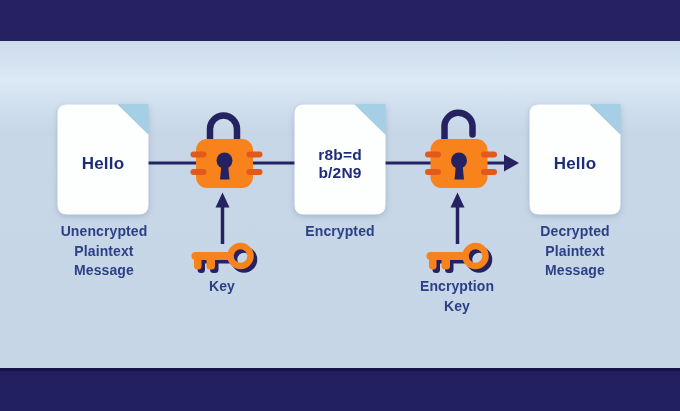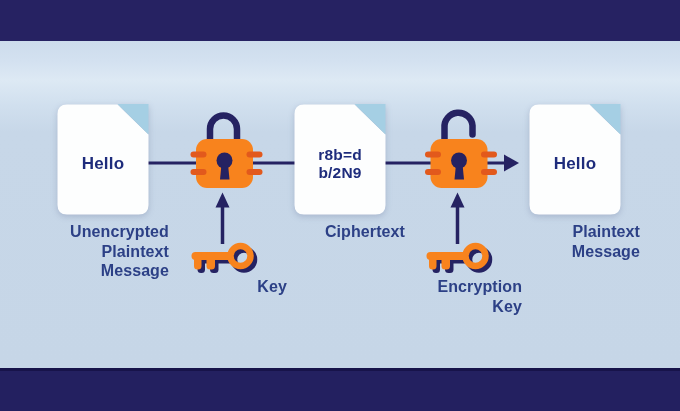--- a/index.html
+++ b/index.html
@@ -21,22 +21,22 @@
   .doc{position:absolute;width:92px;height:111px;z-index:2;}
   .doc svg{position:absolute;left:0;top:0;filter:drop-shadow(0 2px 3px rgba(40,50,100,0.20));}
   .doc-text{
     position:absolute;left:0;top:0;width:92px;height:111px;
     display:flex;flex-direction:column;align-items:center;justify-content:center;
     padding-top:8px;color:#1e2c7c;font-weight:700;font-size:17px;line-height:18px;
     letter-spacing:0.2px;text-align:center;
   }
   .doc-text.cipher{font-size:15.5px;line-height:18px;}
   .caption{
-    position:absolute;z-index:2;width:130px;text-align:right;
-    color:#2c4086;font-weight:600;font-size:16px;line-height:19.5px;letter-spacing:0.1px;
+    position:absolute;z-index:2;width:130px;text-align:center;
+    color:#2c4086;font-weight:600;font-size:14px;line-height:19.5px;letter-spacing:0.1px;
   }
   .caption span{display:block;}
 </style>
 </head>
 <body>
 
 <div id="stage">
 
   <div id="top-bar" class="bar"></div>
   <div id="canvas"></div>
@@ -153,26 +153,27 @@
     <span>Unencrypted</span>
     <span>Plaintext</span>
     <span>Message</span>
   </div>
 
   <div class="caption" style="left:157px;top:277px">
     <span>Key</span>
   </div>
 
   <div class="caption" style="left:275px;top:222px">
-    <span>Ciphertext</span>
+    <span>Encrypted</span>
   </div>
 
   <div class="caption" style="left:392px;top:277px">
     <span>Encryption</span>
     <span>Key</span>
   </div>
 
   <div class="caption" style="left:510px;top:222px">
+    <span>Decrypted</span>
     <span>Plaintext</span>
     <span>Message</span>
   </div>
 
 </div>
 
 </body></html>

